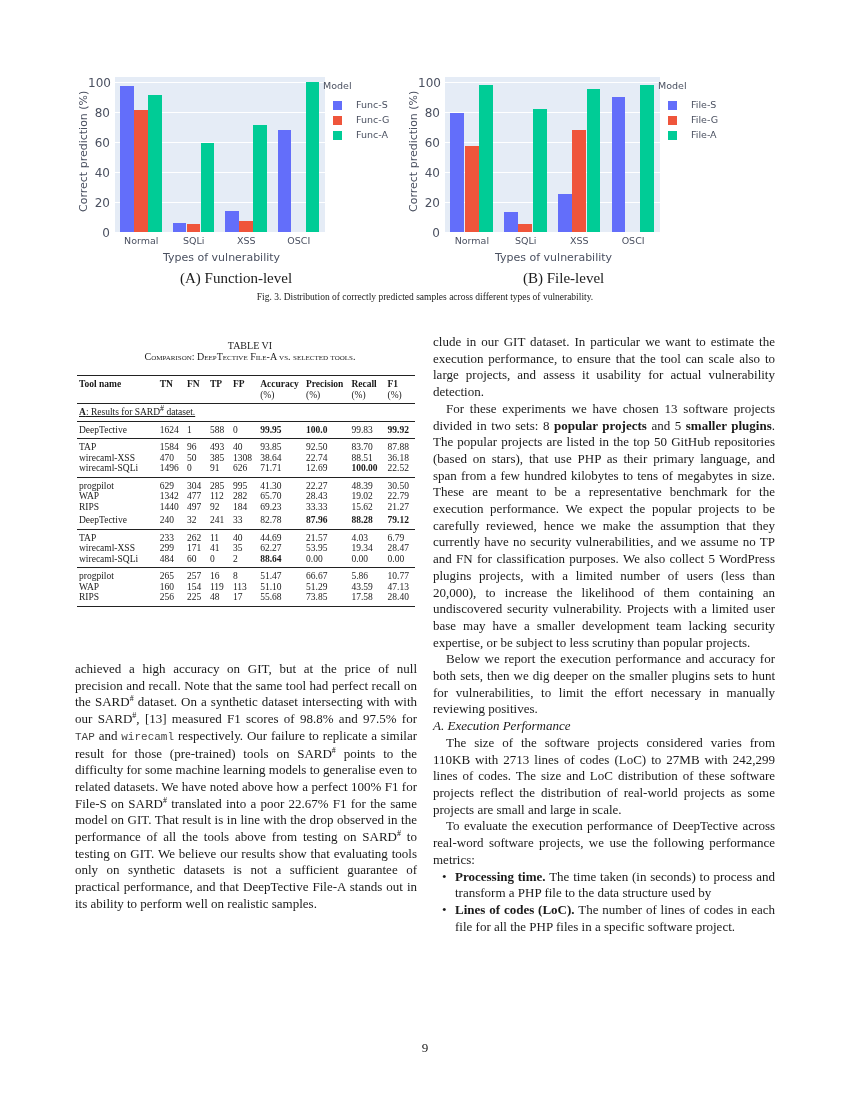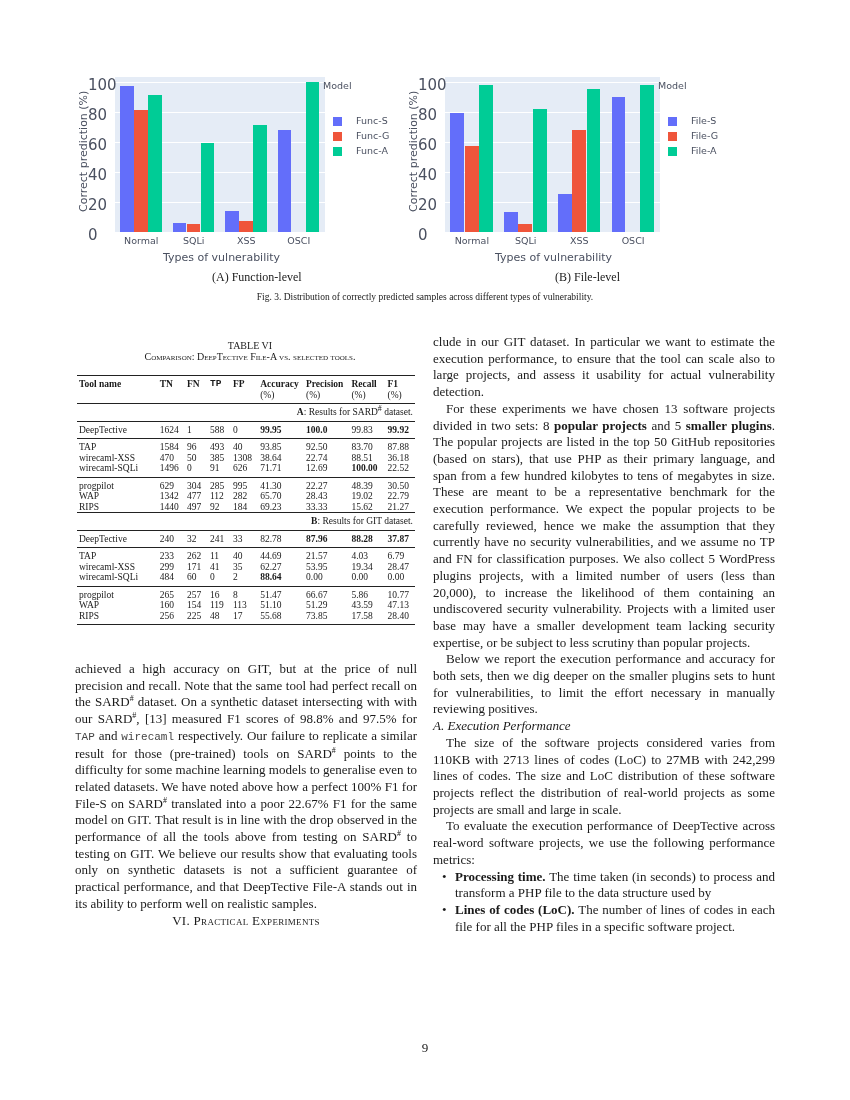--- a/index.html
+++ b/index.html
@@ -2,42 +2,42 @@
 <html><head>
 <meta charset="utf-8">
 <style>
   html, body { margin: 0; padding: 0; background: #ffffff; }
   body { width: 850px; height: 1100px; position: relative; overflow: hidden; font-family: "Liberation Serif", "DejaVu Serif", serif; color: #1a1a1a; }
 
   
   .chart { position: absolute; top: 72px; width: 330px; height: 200px; font-family: "DejaVu Sans", "Liberation Sans", sans-serif; color: #4a5060; }
   .chart .plot { position: absolute; background: #e5ecf6; }
   .chart .grid { position: absolute; left: 0; right: 0; height: 1px; background: #ffffff; }
-  .chart .ytick { position: absolute; font-size: 15px; text-align: left; width: 22px; }
+  .chart .ytick { position: absolute; font-size: 12px; text-align: right; width: 22px; }
   .chart .xtick { position: absolute; font-size: 9.5px; text-align: center; width: 50px; }
   .chart .ylabel { position: absolute; font-size: 11px; transform: rotate(-90deg); transform-origin: left top; white-space: nowrap; }
   .chart .xlabel { position: absolute; font-size: 11px; white-space: nowrap; }
   .chart .bar { position: absolute; bottom: 0; }
   .chart .legend { position: absolute; font-size: 9.5px; }
-  .chart .legend .lt { margin-bottom: 20px; }
+  .chart .legend .lt { margin-bottom: 4px; }
   .chart .legend .li { display: flex; align-items: flex-end; height: 15px; padding-left: 10px; }
   .chart .legend .sw { width: 9px; height: 9px; margin-right: 14px; }
 
-  .subcap { position: absolute; font-size: 12px; top: 270px; margin-left: 32px; }
+  .subcap { position: absolute; font-size: 15px; top: 270px; }
   .figcap { position: absolute; top: 292px; left: 0; width: 850px; text-align: center; font-size: 9.5px; }
 
   
   .tcap1 { position: absolute; top: 340px; left: 75px; width: 350px; text-align: center; font-size: 10px; }
   .tcap2 { position: absolute; top: 351px; left: 75px; width: 350px; text-align: center; font-size: 10px; font-variant: small-caps; font-family: Liberation Serif, serif; }
   table.res { position: absolute; top: 375px; left: 77px; width: 338px; border-collapse: collapse; font-size: 9.5px; }
   table.res td, table.res th { padding: 0 2px; line-height: 10.5px; text-align: left; vertical-align: top; white-space: nowrap; }
   table.res th { font-weight: bold; padding-top: 3px; padding-bottom: 3px; }
   table.res th .u { font-weight: normal; display: block; }
   table.res tr.top-rule th { border-top: 1.5px solid #222; }
-  table.res tr.sec td { text-align: right; padding-top: 3px; padding-bottom: 3px; border-top: 0.8px solid #222; border-bottom: 0.8px solid #222; }
+  table.res tr.sec td { text-align: left; padding-top: 3px; padding-bottom: 3px; border-top: 0.8px solid #222; border-bottom: 0.8px solid #222; text-decoration: underline; }
   table.res tr.first td { padding-top: 3px; }
   table.res tr.grp-end td { padding-bottom: 3px; border-bottom: 0.8px solid #222; }
   table.res tr.end td { padding-bottom: 3px; border-bottom: 1.5px solid #222; }
   table.res .b { font-weight: bold; }
 
   
   .col { position: absolute; font-size: 13px; line-height: 16.7px; text-align: justify; }
   .col p { margin: 0; text-indent: 13px; }
   .col p.noind { text-indent: 0; }
   .mono { font-family: "Liberation Mono", "DejaVu Sans Mono", monospace; font-size: 11px; color: #444; }
@@ -156,21 +156,21 @@
 
 <div class="tcap1">TABLE VI</div>
 <div class="tcap2">Comparison: DeepTective File-A vs. selected tools.</div>
 
 <table class="res">
   <thead>
     <tr class="top-rule" id="thead-row">
         <th style="width: 88px;"><span>Tool name</span></th>
         <th style="width: 26px; margin-left: 12px;"><span>TN</span></th>
         <th style="width: 22px;"><span>FN</span></th>
-        <th style="width: 22px; font-family: Liberation Mono, monospace;"><span>TP</span></th>
+        <th style="width: 22px;"><span>TP</span></th>
         <th style="width: 26px;"><span>FP</span></th>
         <th style="width: 44px; margin-left: 28px;"><span>Accuracy</span><span class="u">(%)</span></th>
         <th style="width: 44px;"><span>Precision</span><span class="u">(%)</span></th>
         <th style="width: 36px;"><span>Recall</span><span class="u">(%)</span></th>
         <th style="width: 28px;"><span>F1</span><span class="u">(%)</span></th>
       </tr>
   </thead>
   <tbody id="tbody">
       <tr class="sec">
         <td colspan="9"><b>A</b><span>: Results for SARD</span><sup>#</sup><span> dataset.</span></td>
@@ -245,33 +245,30 @@
         <td>RIPS</td>
         <td>1440</td>
         <td>497</td>
         <td>92</td>
         <td>184</td>
         <td>69.23</td>
         <td>33.33</td>
         <td>15.62</td>
         <td>21.27</td>
       </tr>
-      <tr class="sec">
-        <td colspan="9"><b>B</b><span>: Results for GIT dataset.</span></td>
-      </tr>
       <tr class="first grp-end">
         <td>DeepTective</td>
         <td>240</td>
         <td>32</td>
         <td>241</td>
         <td>33</td>
         <td>82.78</td>
         <td class="b">87.96</td>
         <td class="b">88.28</td>
-        <td class="b">37.87</td>
+        <td class="b">79.12</td>
       </tr>
       <tr class="first">
         <td>TAP</td>
         <td>233</td>
         <td>262</td>
         <td>11</td>
         <td>40</td>
         <td>44.69</td>
         <td>21.57</td>
         <td>4.03</td>
@@ -330,21 +327,20 @@
         <td>55.68</td>
         <td>73.85</td>
         <td>17.58</td>
         <td>28.40</td>
       </tr>
     </tbody>
 </table>
 
 <div class="col" style="left:75px; top:661px; width:342px;">
   <p class="noind"><span>achieved a high accuracy on GIT, but at the price of null precision and recall. Note that the same tool had perfect recall on the SARD</span><sup>#</sup><span> dataset. On a synthetic dataset intersecting with with our SARD</span><sup>#</sup><span>, [13] measured F1 scores of 98.8% and 97.5% for </span><span class="mono">TAP</span><span> and </span><span class="mono">wirecaml</span><span> respectively. Our failure to replicate a similar result for those (pre-trained) tools on SARD</span><sup>#</sup><span> points to the difficulty for some machine learning models to generalise even to related datasets. We have noted above how a perfect 100% F1 for File-S on SARD</span><sup>#</sup><span> translated into a poor 22.67% F1 for the same model on GIT. That result is in line with the drop observed in the performance of all the tools above from testing on SARD</span><sup>#</sup><span> to testing on GIT. We believe our results show that evaluating tools only on synthetic datasets is not a sufficient guarantee of practical performance, and that DeepTective File-A stands out in its ability to perform well on realistic samples.</span></p>
-  <p class="sec-h">VI. Practical Experiments</p>
 </div>
 
 <div class="col" style="left:433px; top:334px; width:342px;">
   <p class="noind">clude in our GIT dataset. In particular we want to estimate the execution performance, to ensure that the tool can scale also to large projects, and assess it usability for actual vulnerability detection.</p>
   <p><span>For these experiments we have chosen 13 software projects divided in two sets: 8 </span><b>popular projects</b><span> and 5 </span><b>smaller plugins</b><span>. The popular projects are listed in the top 50 GitHub repositories (based on stars), that use PHP as their primary language, and span from a few hundred kilobytes to tens of megabytes in size. These are meant to be a representative benchmark for the execution performance. We expect the popular projects to be carefully reviewed, hence we make the assumption that they currently have no security vulnerabilities, and we assume no TP and FN for classification purposes. We also collect 5 WordPress plugins projects, with a limited number of users (less than 20,000), to increase the likelihood of them containing an undiscovered security vulnerability. Projects with a limited user base may have a smaller development team lacking security expertise, or be subject to less scrutiny than popular projects.</span></p>
   <p>Below we report the execution performance and accuracy for both sets, then we dig deeper on the smaller plugins sets to hunt for vulnerabilities, to limit the effort necessary in manually reviewing positives.</p>
   <p class="subsec-h">A. Execution Performance</p>
   <p>The size of the software projects considered varies from 110KB with 2713 lines of codes (LoC) to 27MB with 242,299 lines of codes. The size and LoC distribution of these software projects reflect the distribution of real-world projects as some projects are small and large in scale.</p>
   <p>To evaluate the execution performance of DeepTective across real-word software projects, we use the following performance metrics:</p>
   <ul class="bl">

